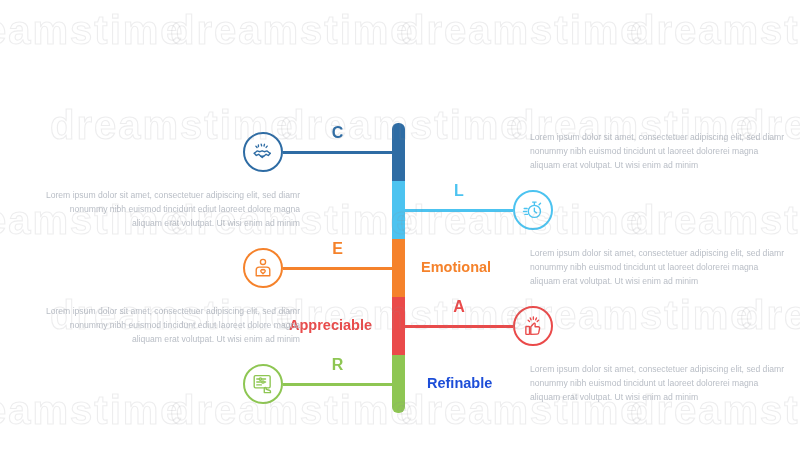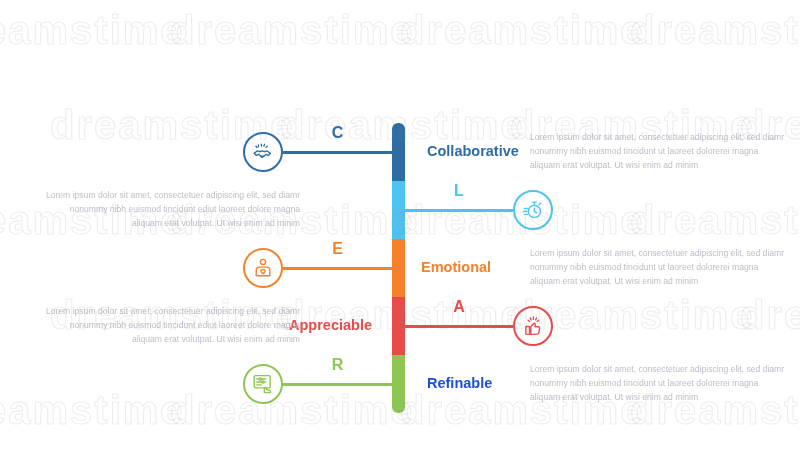--- a/index.html
+++ b/index.html
@@ -148,21 +148,20 @@
         <div class="connector" style="background: rgb(46, 108, 164); left: 283px; width: 115.5px;"></div>
         <div class="icon-badge" style="color: rgb(46, 108, 164); left: 243px;">
           <svg viewBox="0 0 24 24" fill="none" stroke="currentColor" stroke-width="1.5" stroke-linecap="round" stroke-linejoin="round">
       <path d="M7 4.2v2M10 3.4l.5 1.9M4.2 5.6l1.3 1.4M13.6 3.6l-.5 1.9M16.6 5.6l-1.2 1.4"></path>
       <path d="M2.5 13.4l3-2.6 3.2.9 2.3-1 2.4 1 3.1-.9 3 2.6"></path>
       <path d="M2.5 13.4l2.2 2.4 2.6-1.3 2.3 2.1h3.3l2.5-2.1 2.4 1.3 2.2-2.4"></path>
       <path d="M9.6 16.6l1.6 1.5 1.4-1.5"></path>
     </svg>
         </div>
         <div class="letter" style="color: rgb(46, 108, 164); left: 283px; width: 109px; text-align: center;">C</div>
-        <div class="keyword" style="color: rgb(46, 108, 164); left: 427px;">Collaborative</div>
         <div class="desc right">Lorem ipsum dolor sit amet, consectetuer adipiscing elit, sed diamr nonummy nibh euismod tincidunt ut laoreet dolorerei magna aliquam erat volutpat. Ut wisi enim ad minim</div>
       </div>
       <div class="row" style="top: 181px;">
         <div class="connector" style="background: rgb(76, 195, 240); left: 398.5px; width: 114.5px;"></div>
         <div class="icon-badge" style="color: rgb(76, 195, 240); left: 513px;">
           <svg viewBox="0 0 24 24" fill="none" stroke="currentColor" stroke-width="1.5" stroke-linecap="round" stroke-linejoin="round">
       <circle cx="13.5" cy="13.5" r="6.6"></circle>
       <path d="M13.5 9.9v3.6l2.4 1.6"></path>
       <path d="M11.6 3.4h3.8M13.5 3.4v3.4M18.6 6.3l1.6-1.6"></path>
       <path d="M5.6 10.4H2.4M5.2 13.6H1.6M6 16.8H3.2"></path>

